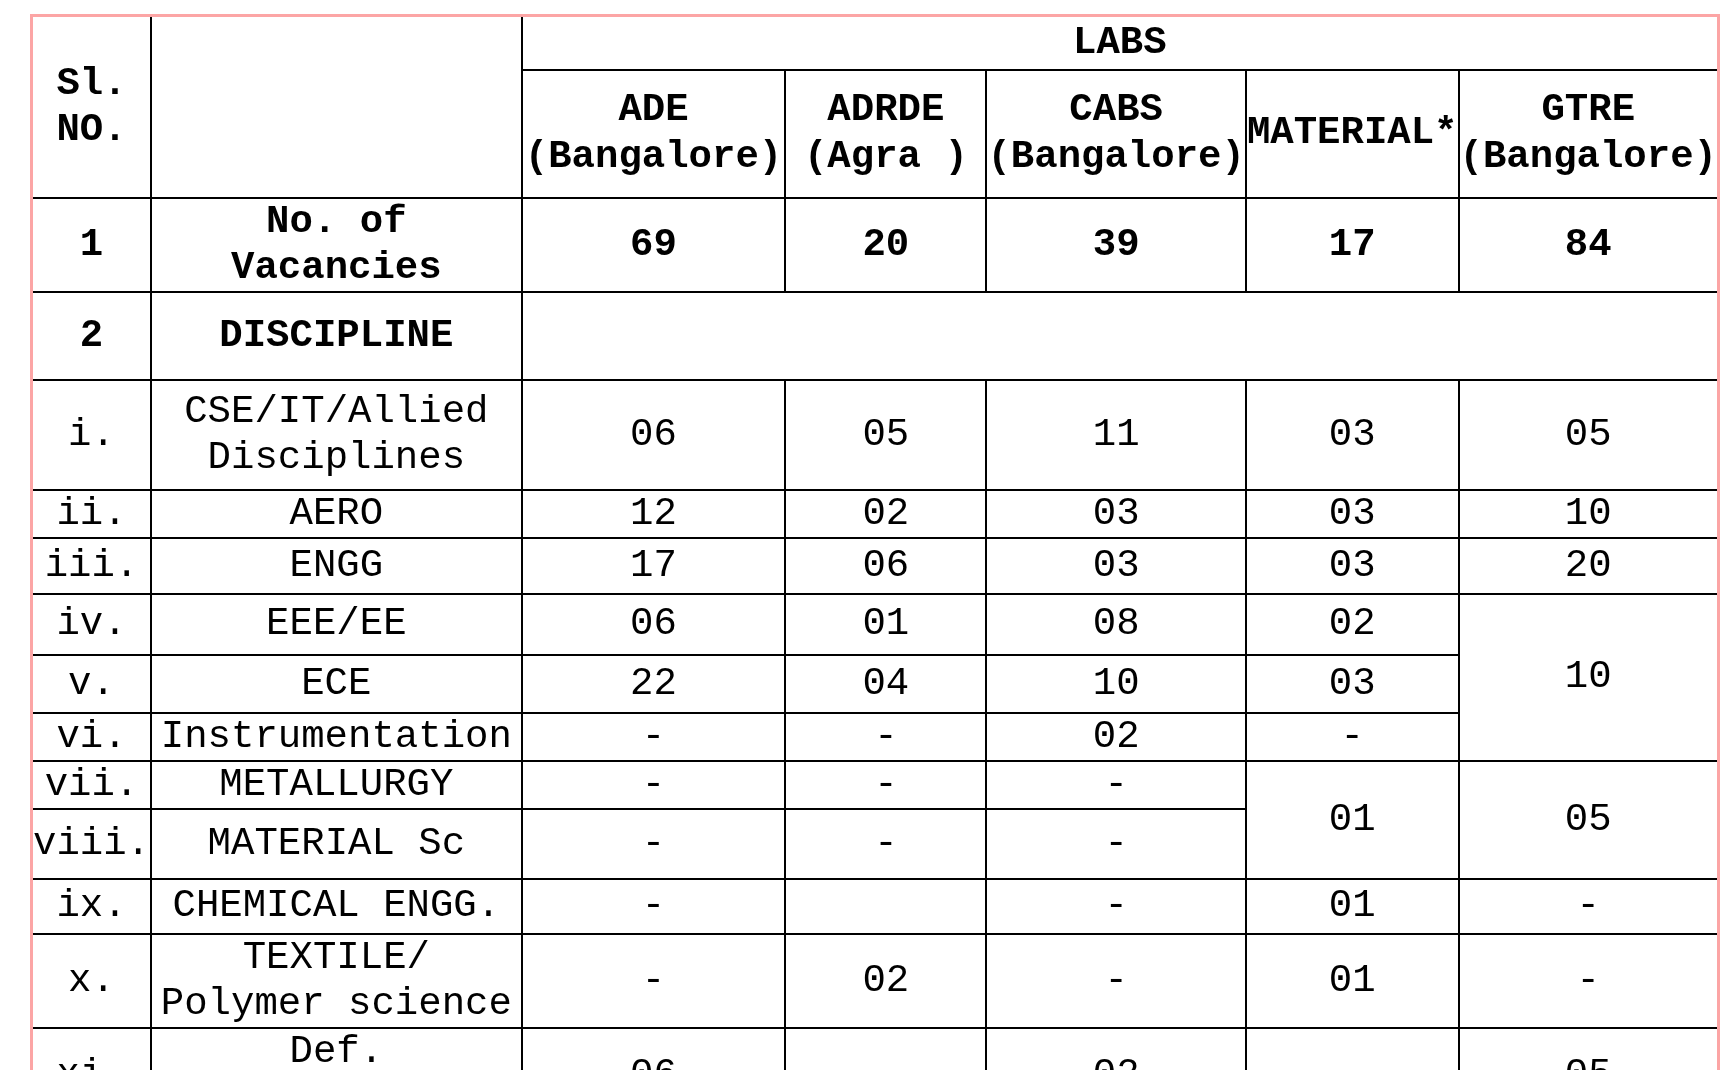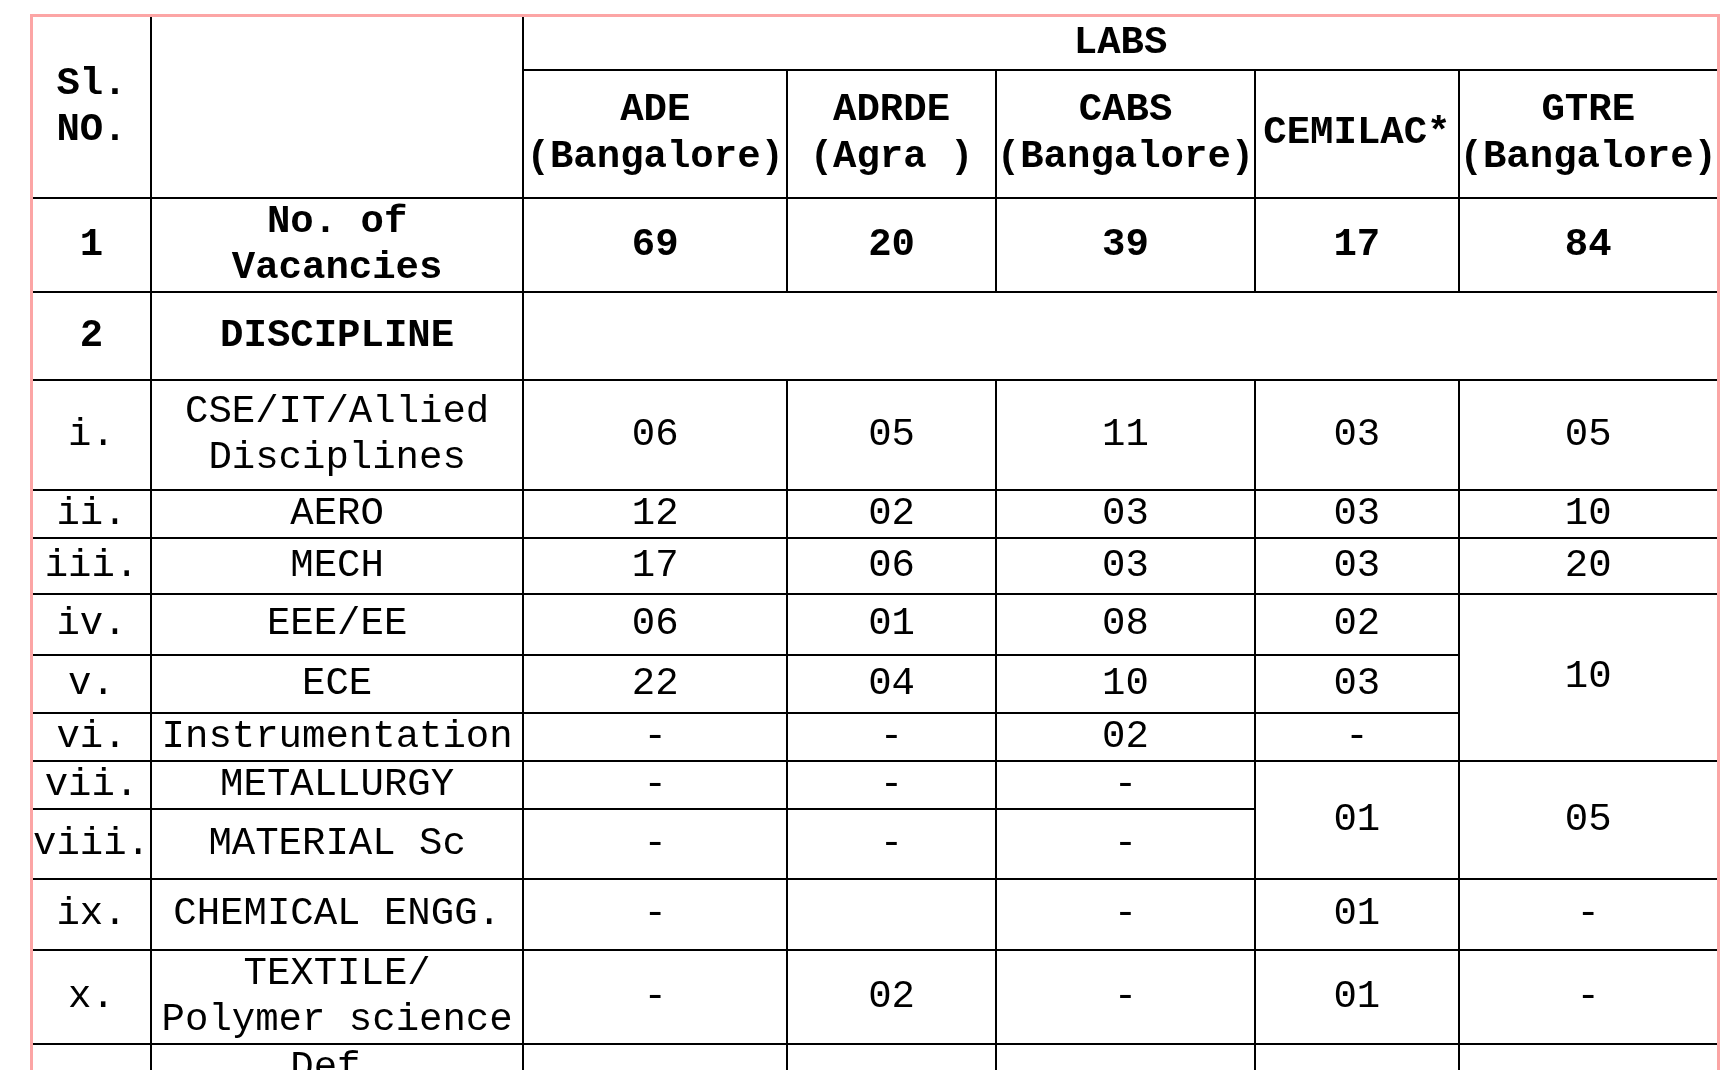--- a/index.html
+++ b/index.html
@@ -74,21 +74,21 @@
     <td class="b" colspan="5">LABS</td>
   </tr>
 
   <tr style="height:128px">
     <td class="hdr">ADE
 (Bangalore)</td>
     <td class="hdr">ADRDE
 (Agra )</td>
     <td class="hdr">CABS
 (Bangalore)</td>
-    <td class="hdr">CEMILAC*</td>
+    <td class="hdr">MATERIAL*</td>
     <td class="hdr">GTRE
 (Bangalore)</td>
   </tr>
 
   <tr style="height:57px">
     <td class="b">1</td>
     <td class="b">No. of Vacancies</td>
     <td class="b">69</td>
     <td class="b">20</td>
     <td class="b">39</td>
@@ -118,21 +118,21 @@
     <td>AERO</td>
     <td>12</td>
     <td>02</td>
     <td>03</td>
     <td>03</td>
     <td>10</td>
   </tr>
 
   <tr style="height:56px">
     <td>iii.</td>
-    <td>MECH</td>
+    <td>ENGG</td>
     <td>17</td>
     <td>06</td>
     <td>03</td>
     <td>03</td>
     <td>20</td>
   </tr>
 
   <tr style="height:61px">
     <td>iv.</td>
     <td>EEE/EE</td>
@@ -172,21 +172,21 @@
   </tr>
 
   <tr style="height:70px">
     <td>viii.</td>
     <td>MATERIAL Sc</td>
     <td class="va-top">-</td>
     <td class="va-top">-</td>
     <td class="va-top">-</td>
   </tr>
 
-  <tr style="height:71px">
+  <tr style="height:55px">
     <td>ix.</td>
     <td>CHEMICAL ENGG.</td>
     <td>-</td>
     <td></td>
     <td>-</td>
     <td>01</td>
     <td>-</td>
   </tr>
 
   <tr style="height:88px">

